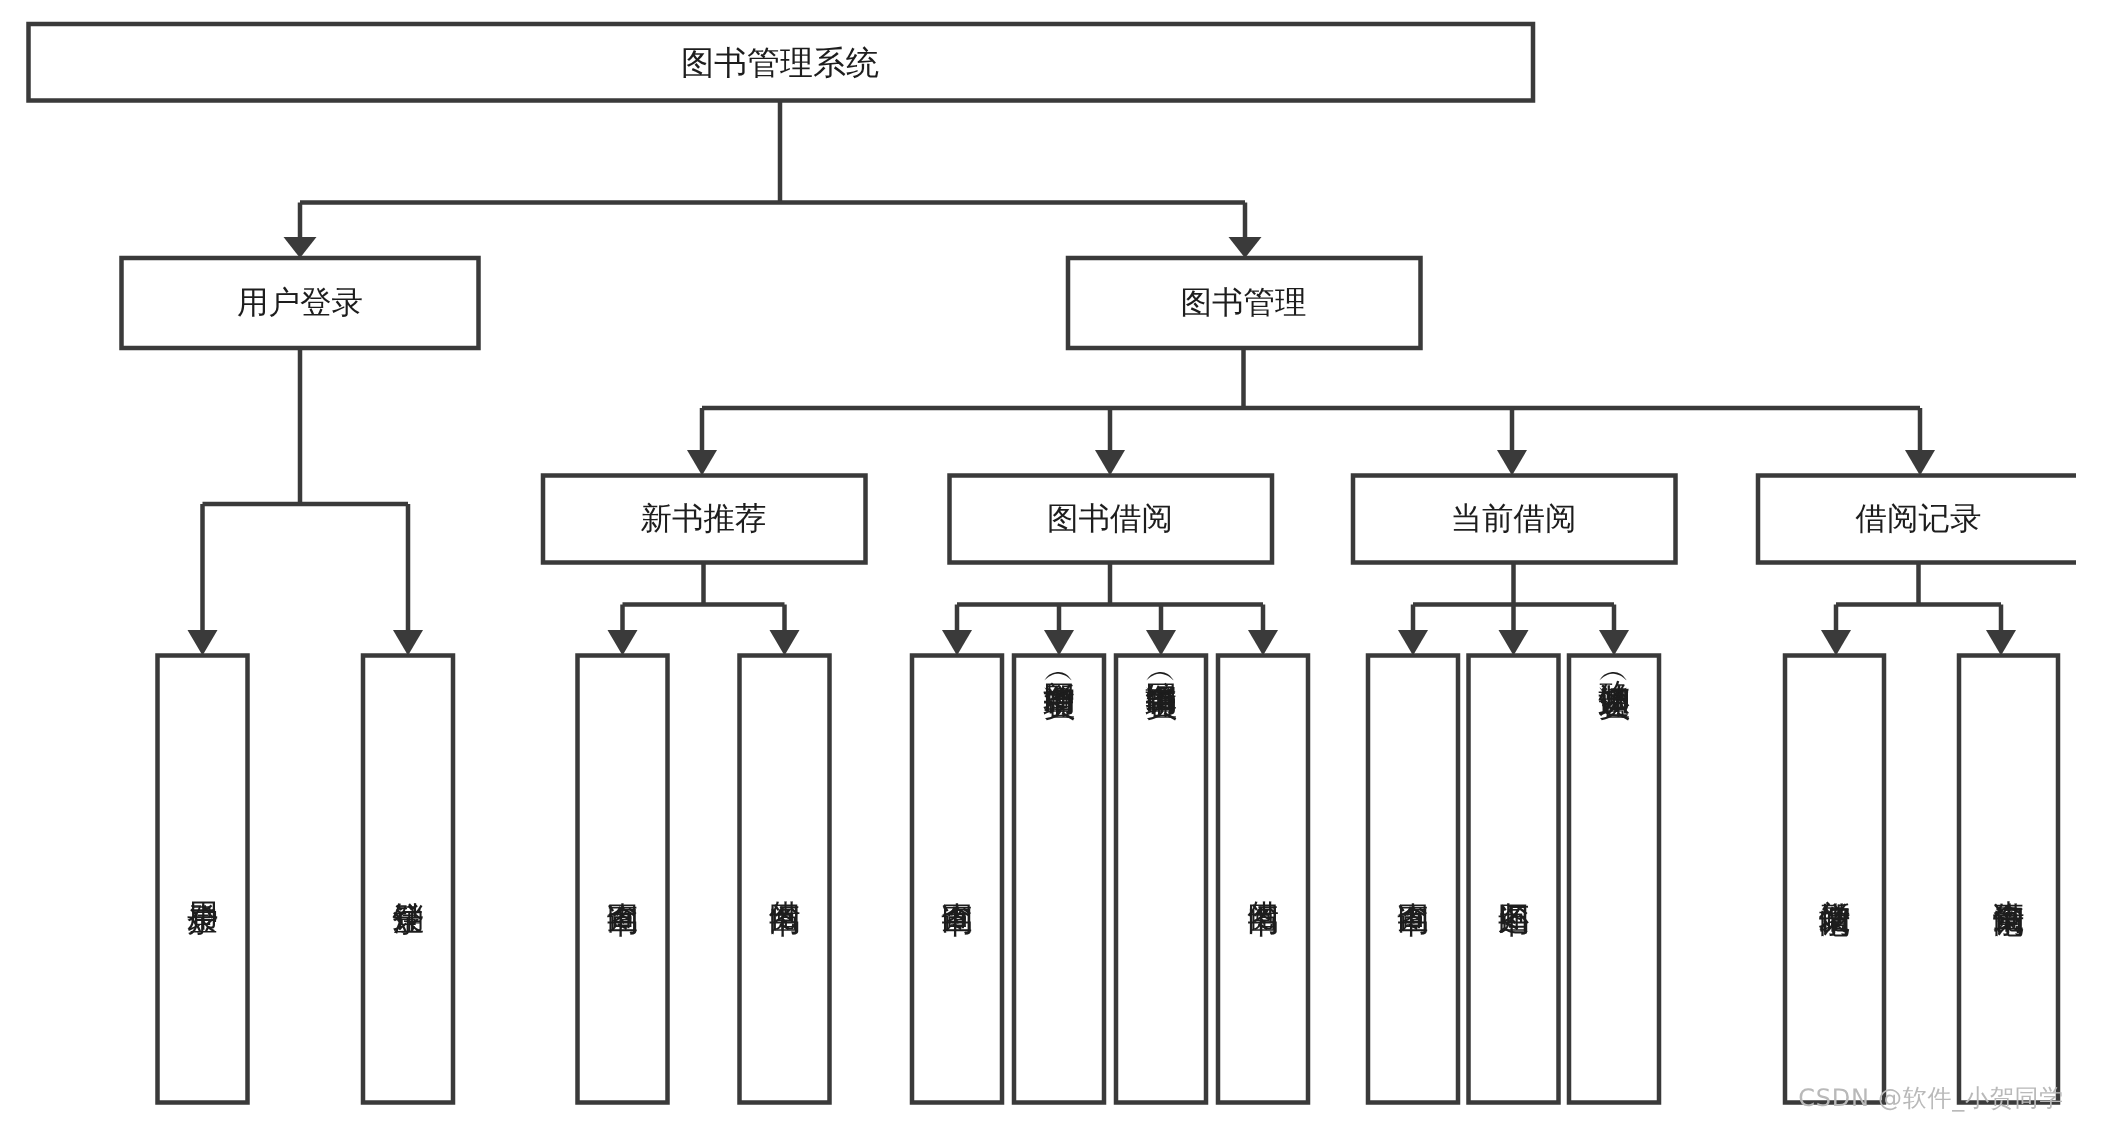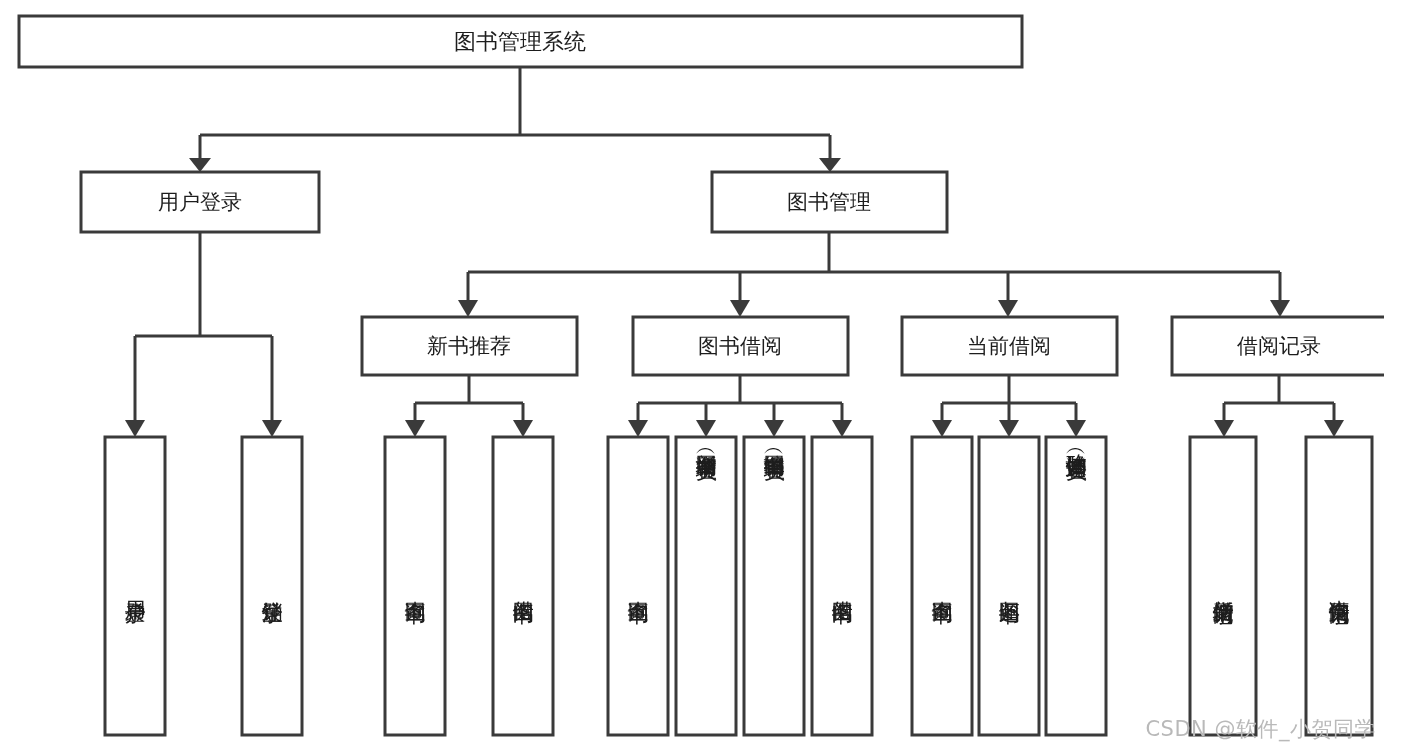--- a/index.html
+++ b/index.html
@@ -74,21 +74,21 @@
     text-orientation: upright;
     letter-spacing: 1px;
     white-space: nowrap;
     text-align: center;
   }
   .watermark {
     position: absolute;
     right: 8px;
     bottom: 4px;
     font-family: "DejaVu Sans", "Liberation Sans", sans-serif;
-    font-size: 21px;
+    font-size: 16px;
     color: #b9b9b9;
     letter-spacing: 0.5px;
     user-select: none;
     white-space: nowrap;
   }
 </style>
 </head>
 <body>
 
 <div id="diagram-root">

